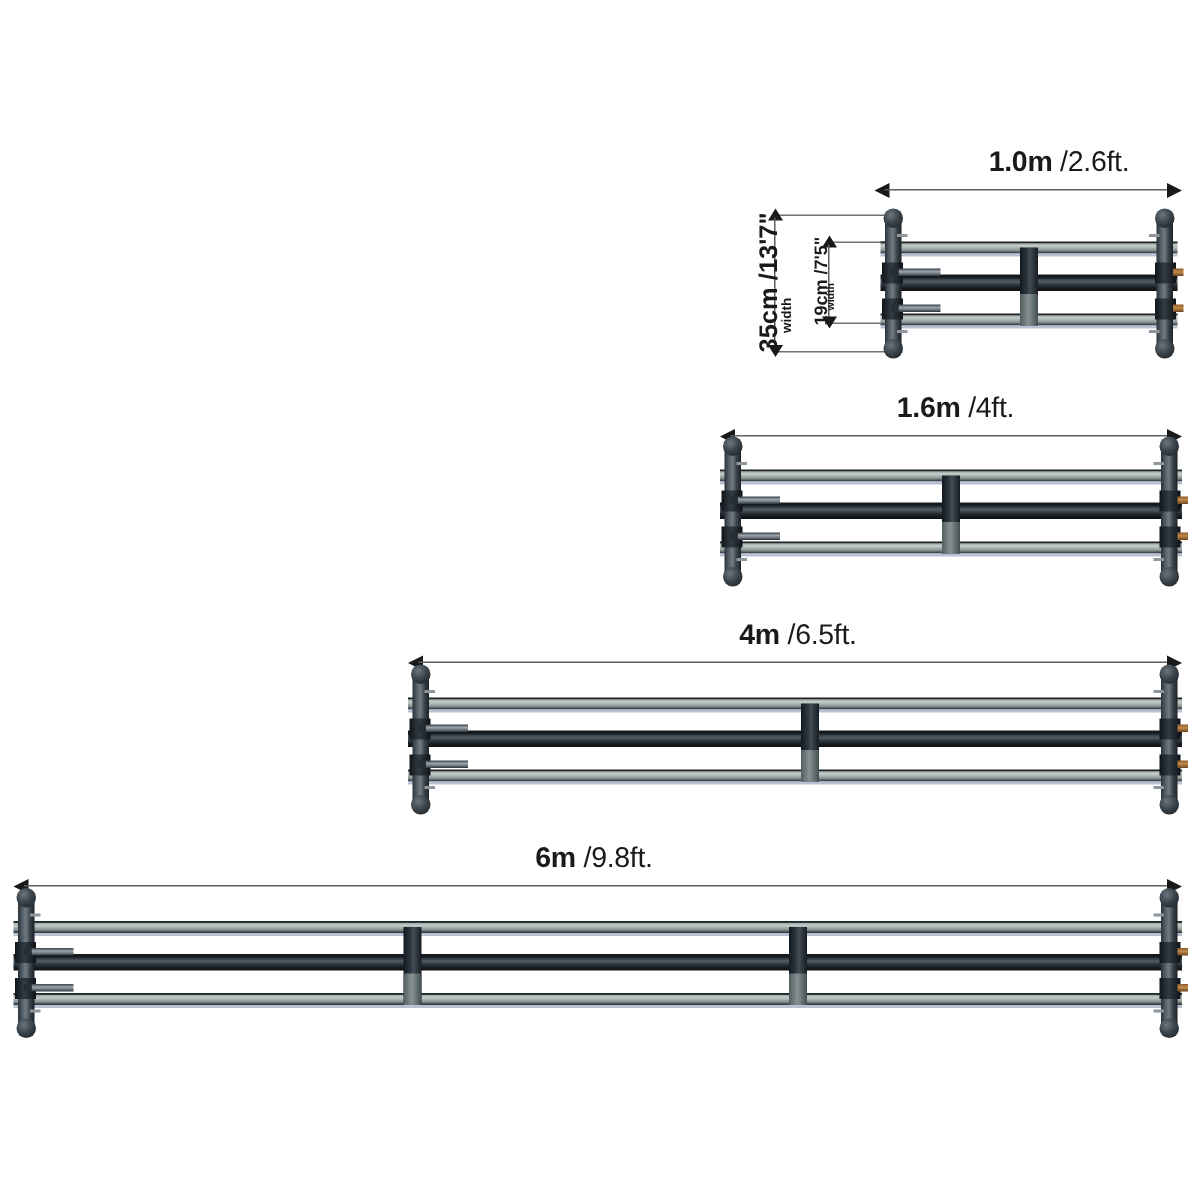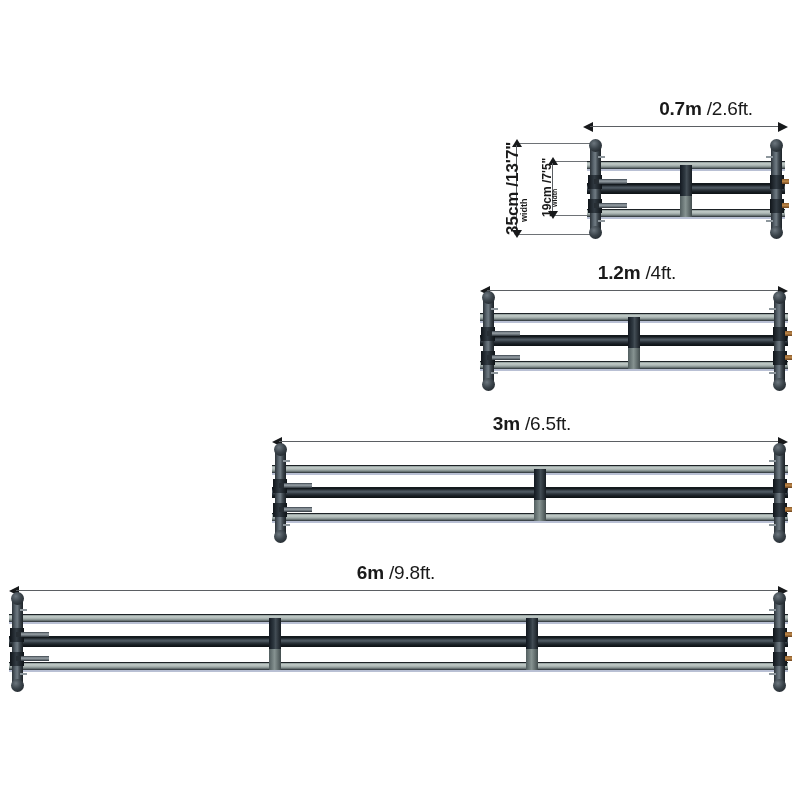--- a/index.html
+++ b/index.html
@@ -141,21 +141,21 @@
     background:linear-gradient(to right,#5d6a6a,#93a09d 45%,#4b5656);
     opacity:.85;
   }
 </style>
 </head>
 <body>
 
 <div id="stage">
 
   <div class="dim-label" style="left:706px;top:98px;font-size:19px;">
-    <span class="metric">0.7m</span>
+    <span class="metric">1.0m</span>
     <span class="imperial">/2.6ft.</span>
   </div>
   <div class="dim-arrow" style="left:583px;top:121px;width:205px;">
     <span class="head left"></span>
     <span class="shaft"></span>
     <span class="head right"></span>
   </div>
 
   <div class="ext-line" style="left:516px;top:143px;width:78px;"></div>
   <div class="ext-line" style="left:516px;top:234px;width:78px;"></div>
@@ -217,21 +217,21 @@
       <span class="pin" style="left:-5px;top:17px;"></span>
       <span class="pin" style="left:-5px;bottom:17px;"></span>
     </div>
     <div class="clamp" style="right:1px;top:36px;height:14px;"></div>
     <div class="clamp" style="right:1px;top:60px;height:14px;"></div>
     <div class="bolt-bronze" style="right:-4px;top:40px;"></div>
     <div class="bolt-bronze" style="right:-4px;top:64px;"></div>
   </div>
 
   <div class="dim-label" style="left:637px;top:262px;font-size:19px;">
-    <span class="metric">1.2m</span>
+    <span class="metric">1.6m</span>
     <span class="imperial">/4ft.</span>
   </div>
   <div class="dim-arrow" style="left:480px;top:285px;width:308px;">
     <span class="head left"></span>
     <span class="shaft"></span>
     <span class="head right"></span>
   </div>
 
   <div class="assembly" id="asm2" style="left:480px;top:291px;width:308px;height:100px;">
     <div class="rail-outer" style="top:22px;"></div>
@@ -265,21 +265,21 @@
       <span class="pin" style="left:-5px;top:17px;"></span>
       <span class="pin" style="left:-5px;bottom:17px;"></span>
     </div>
     <div class="clamp" style="right:1px;top:36px;height:14px;"></div>
     <div class="clamp" style="right:1px;top:60px;height:14px;"></div>
     <div class="bolt-bronze" style="right:-4px;top:40px;"></div>
     <div class="bolt-bronze" style="right:-4px;top:64px;"></div>
   </div>
 
   <div class="dim-label" style="left:532px;top:413px;font-size:19px;">
-    <span class="metric">3m</span>
+    <span class="metric">4m</span>
     <span class="imperial">/6.5ft.</span>
   </div>
   <div class="dim-arrow" style="left:272px;top:436px;width:516px;">
     <span class="head left"></span>
     <span class="shaft"></span>
     <span class="head right"></span>
   </div>
 
   <div class="assembly" id="asm3" style="left:272px;top:443px;width:516px;height:100px;">
     <div class="rail-outer" style="top:22px;"></div>

